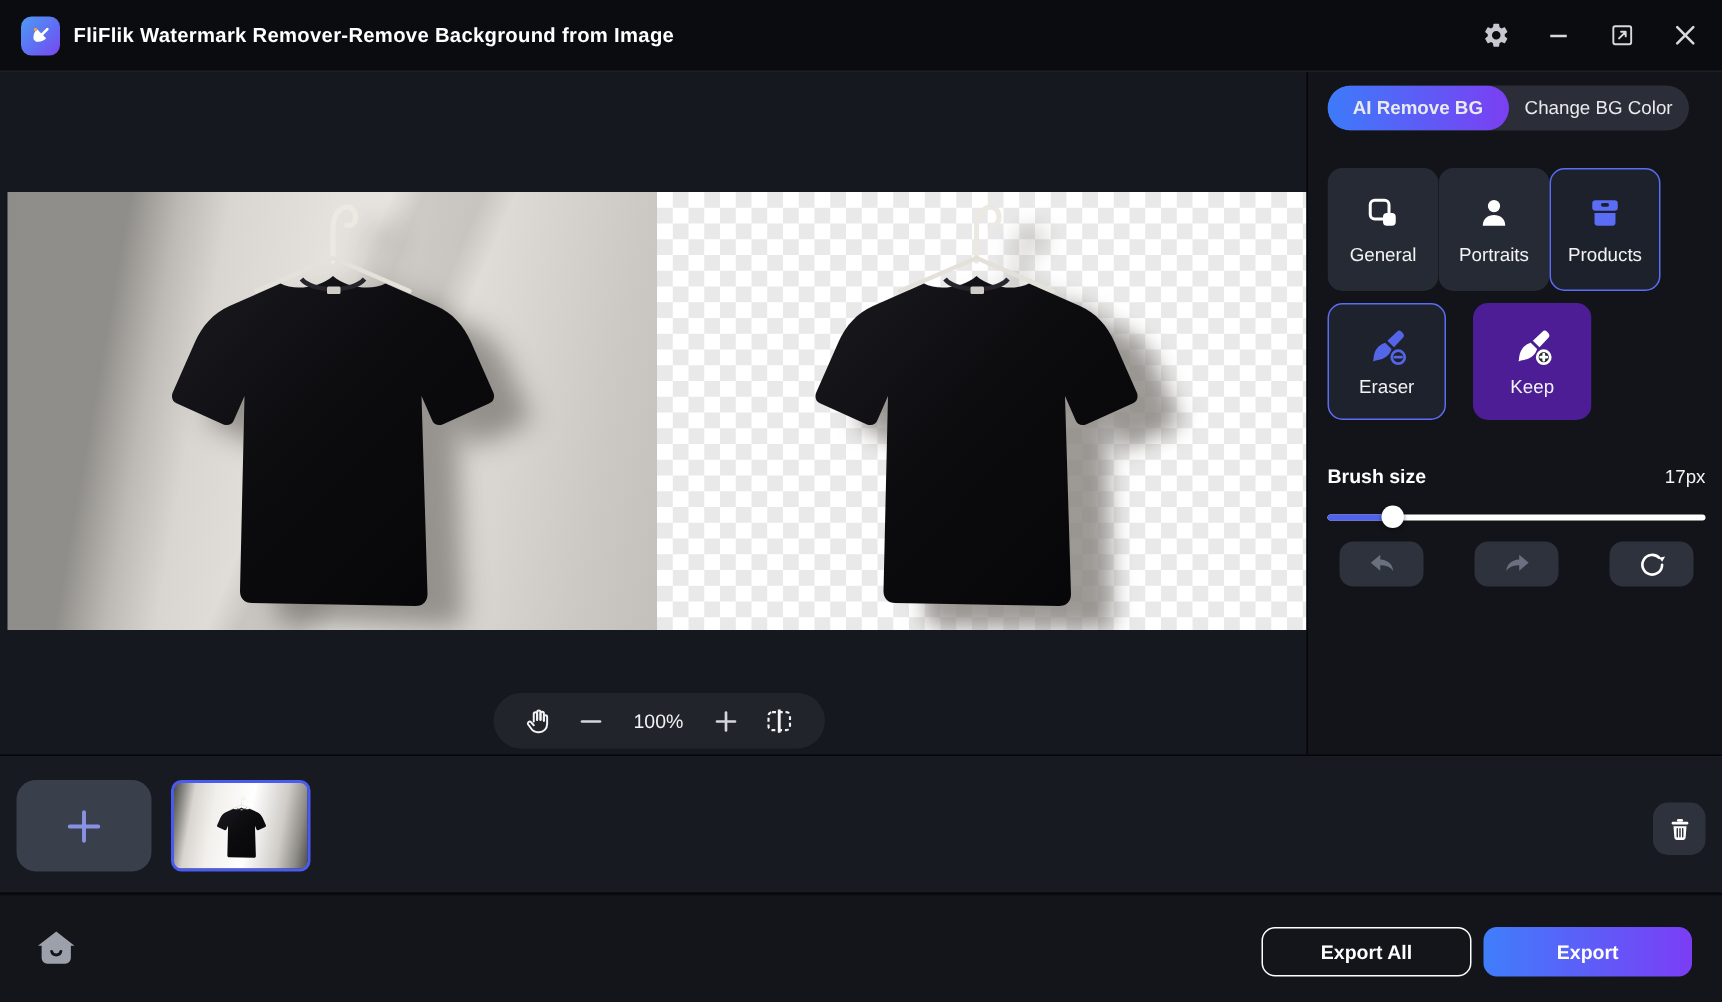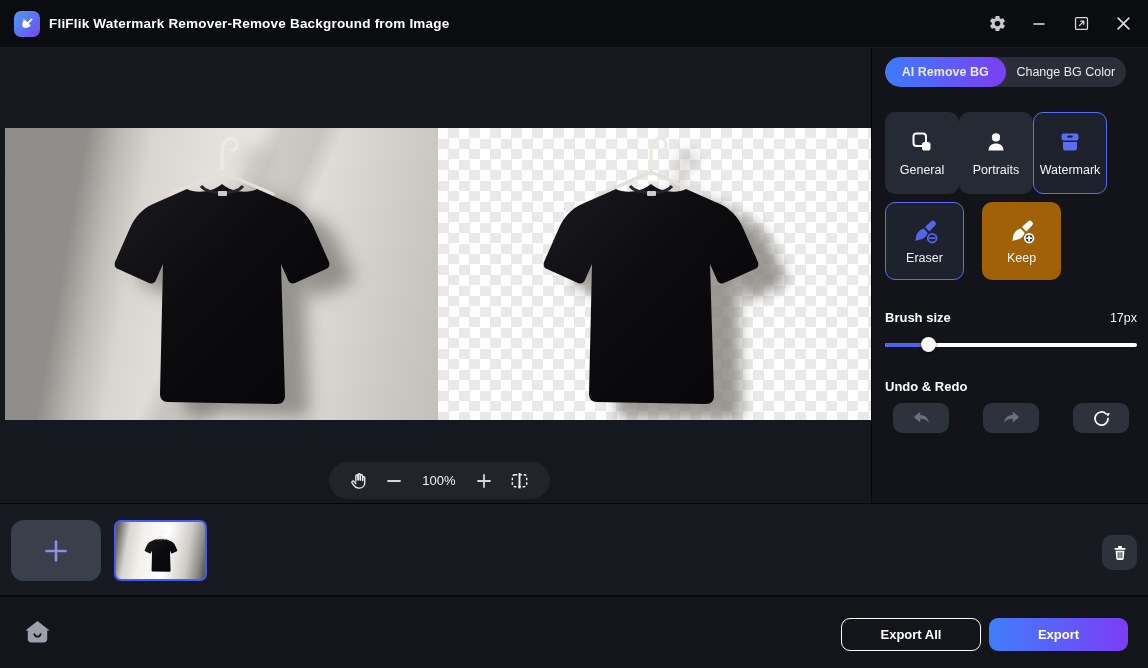--- a/index.html
+++ b/index.html
@@ -51,21 +51,21 @@
   .seg-tab.active{background:linear-gradient(90deg,#3d7bfa 0%,#7b3ff2 100%);font-weight:bold;}
 
   .cat-row{display:flex;margin-top:25px;}
   .cat-card{width:74px;height:82px;border-radius:10px;background:#262a34;border:1.5px solid transparent;
     display:flex;flex-direction:column;align-items:center;justify-content:center;gap:9px;cursor:pointer;}
   .cat-card.selected{background:#1d212b;border-color:#5b6cf5;}
   .cat-label{font-size:12.5px;color:#f2f3f5;}
 
   .section-label{font-size:13px;font-weight:bold;color:#fff;margin-top:27px;}
   .tool-row{display:flex;gap:18px;margin-top:8px;}
-  .tool-card{width:79px;height:78px;border-radius:10px;background:#a16207;border:1.5px solid transparent;
+  .tool-card{width:79px;height:78px;border-radius:10px;background:#4c1d95;border:1.5px solid transparent;
     display:flex;flex-direction:column;align-items:center;justify-content:center;gap:7px;cursor:pointer;}
   .tool-card.selected{background:#1e222c;border-color:#5b6cf5;}
   .tool-label{font-size:12.5px;color:#f2f3f5;}
 
   .brush-head{display:flex;justify-content:space-between;align-items:center;margin-top:30px;width:252px;}
   .brush-label{font-size:13px;font-weight:bold;}
   .brush-value{font-size:12.5px;color:#f2f3f5;}
   .slider{position:relative;width:252px;height:15px;margin-top:12px;cursor:pointer;}
   .slider-track{position:absolute;left:0;right:0;top:6px;height:4px;border-radius:2px;background:#ffffff;}
   .slider-fill{position:absolute;left:0;top:6px;height:4px;border-radius:2px;background:#4f63ee;width:17%;}
@@ -215,21 +215,21 @@
         <path d="M4.5,20.5 c0-4.6 3.4-7.1 7.5-7.1 s7.5,2.5 7.5,7.1 z"></path>
       </svg>
       <div class="cat-label">Portraits</div>
     </div>
     <div class="cat-card selected">
       <svg width="24" height="24" viewBox="0 0 24 24" fill="#5b6cf5">
         <rect x="3.5" y="3.5" width="17" height="7" rx="2.2"></rect>
         <path d="M5,12 h14 v6.3 a2.2,2.2 0 0 1 -2.2,2.2 h-9.6 a2.2,2.2 0 0 1 -2.2,-2.2 z"></path>
         <rect x="9.3" y="5.4" width="5.4" height="2.4" rx="1.2" fill="#1d212b"></rect>
       </svg>
-      <div class="cat-label">Watermark</div>
+      <div class="cat-label">Products</div>
     </div>
   </div>
 
   <div class="tool-row">
     <div class="tool-card selected">
       <svg width="26" height="26" viewBox="0 0 24 24">
         <g fill="#5565e8">
           <path d="M21,3.2 c1.2,1.2 1.5,2.3 .5,3.4 l-5.5,5.9 -4.1,-4.1 5.9,-5.5 c1.1,-1 2,-.9 3.2,.3 z"></path>
           <path d="M10.6,9.7 l3.9,3.9 c-.9,3.1-3,5.2-6.3,6.2 c-1.8,.55-3.6,.5-5.1,1.5 c.4-1.7 .3-3.4 .9-5.2 c1.1-3.2 3.4-5.4 6.6-6.4 z"></path>
         </g>
@@ -254,21 +254,20 @@
   <div class="brush-head">
     <div class="brush-label">Brush size</div>
     <div class="brush-value">17px</div>
   </div>
   <div class="slider">
     <div class="slider-track"></div>
     <div class="slider-fill" style="width: 17%;"></div>
     <div class="slider-thumb" style="left: calc(17% - 7px);"></div>
   </div>
 
-  <div class="section-label">Undo &amp; Redo</div>
   <div class="history-row">
     <div class="hist-btn">
       <svg width="21" height="21" viewBox="0 0 24 24" fill="#6a7080">
         <path d="M10.5,8 V4.3 L3.3,10.4 10.5,16.5 V12.4 c4.5-.3 7.7,1.3 9.9,4.4 c-.6-5.6-4.4-8.5-9.9-8.8 z"></path>
       </svg>
     </div>
     <div class="hist-btn">
       <svg width="21" height="21" viewBox="0 0 24 24" fill="#6a7080">
         <path d="M10.5,8 V4.3 L3.3,10.4 10.5,16.5 V12.4 c4.5-.3 7.7,1.3 9.9,4.4 c-.6-5.6-4.4-8.5-9.9-8.8 z" transform="scale(-1,1) translate(-24,0)"></path>
       </svg>

